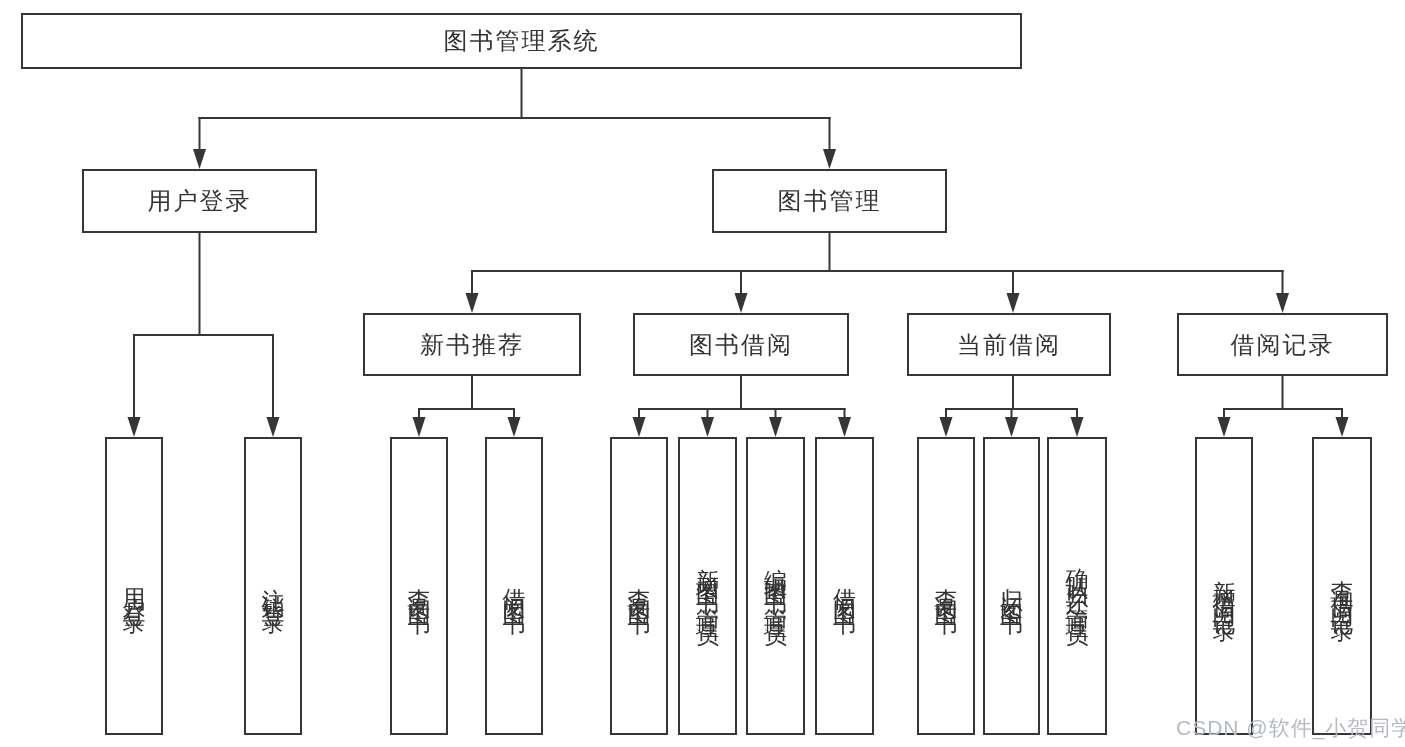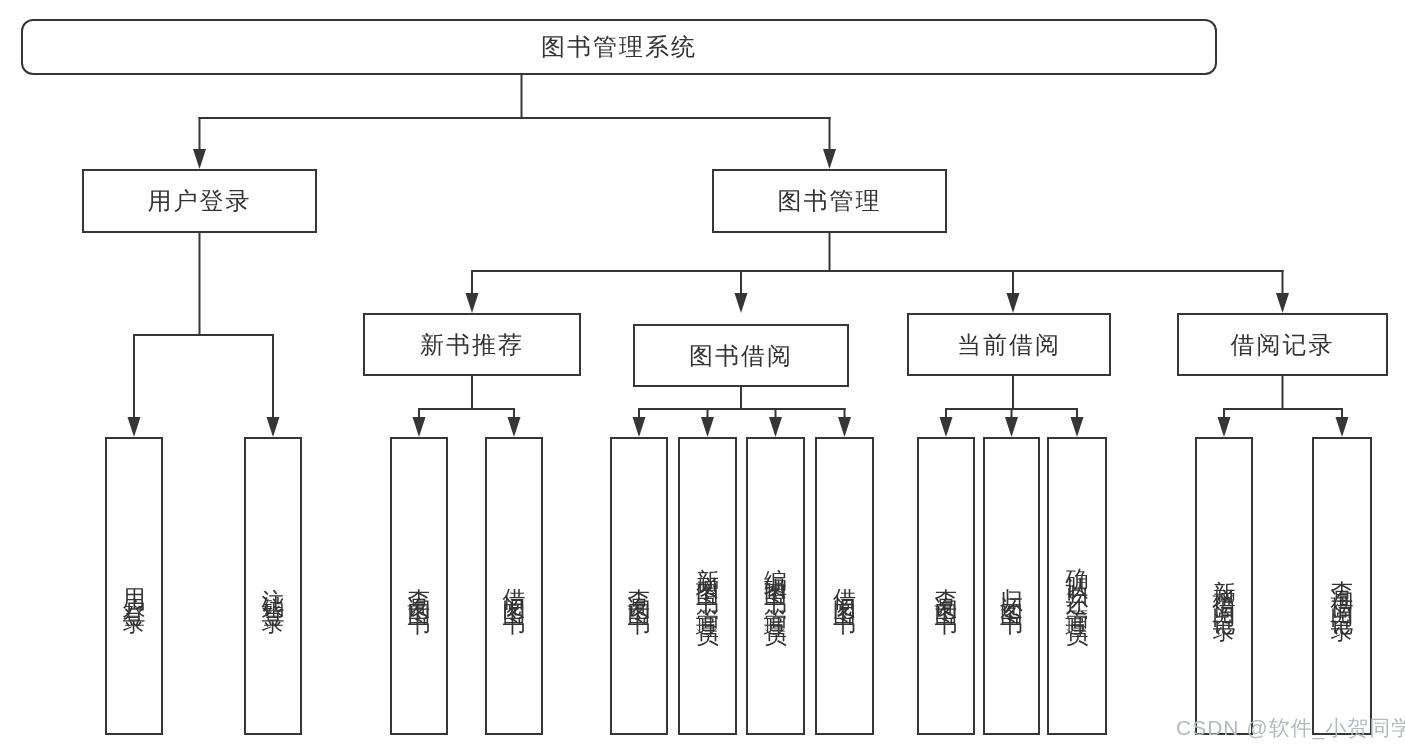--- a/index.html
+++ b/index.html
@@ -109,33 +109,33 @@
       <polygon points="1077,437 1070.5,417 1083.5,417" fill="#363636"></polygon>
       <line x1="1282.5" y1="376" x2="1282.5" y2="409" stroke="#363636" stroke-width="2" stroke-linecap="square"></line>
       <line x1="1224" y1="409" x2="1342" y2="409" stroke="#363636" stroke-width="2" stroke-linecap="square"></line>
       <line x1="1224" y1="409" x2="1224" y2="423" stroke="#363636" stroke-width="2" stroke-linecap="square"></line>
       <polygon points="1224,437 1217.5,417 1230.5,417" fill="#363636"></polygon>
       <line x1="1342" y1="409" x2="1342" y2="423" stroke="#363636" stroke-width="2" stroke-linecap="square"></line>
       <polygon points="1342,437 1335.5,417 1348.5,417" fill="#363636"></polygon>
     </svg>
 
   <div id="watermark" style="color: rgb(181, 185, 192);">CSDN @软件_小贺同学</div>
-<div class="node" style="left: 21px; top: 19px; width: 1196px; height: 56px; border-radius: 12px;">
+<div class="node" style="left: 21px; top: 13px; width: 1001px; height: 56px;">
       <span class="lbl">图书管理系统</span>
     </div>
     <div class="node" style="left: 82px; top: 169px; width: 235px; height: 64px;">
       <span class="lbl">用户登录</span>
     </div>
     <div class="node" style="left: 363px; top: 313px; width: 218px; height: 63px;">
       <span class="lbl">新书推荐</span>
     </div>
     <div class="node" style="left: 712px; top: 169px; width: 235px; height: 64px;">
       <span class="lbl">图书管理</span>
     </div>
-    <div class="node" style="left: 633px; top: 313px; width: 216px; height: 63px; margin-top: 11px;">
+    <div class="node" style="left: 633px; top: 313px; width: 216px; height: 63px;">
       <span class="lbl">图书借阅</span>
     </div>
     <div class="node" style="left: 907px; top: 313px; width: 204px; height: 63px;">
       <span class="lbl">当前借阅</span>
     </div>
     <div class="node" style="left: 1177px; top: 313px; width: 211px; height: 63px;">
       <span class="lbl">借阅记录</span>
     </div>
     <div class="node vertical" style="left: 105px; top: 437px; width: 58px; height: 298px;">
       <span class="lbl">用户登录</span>

